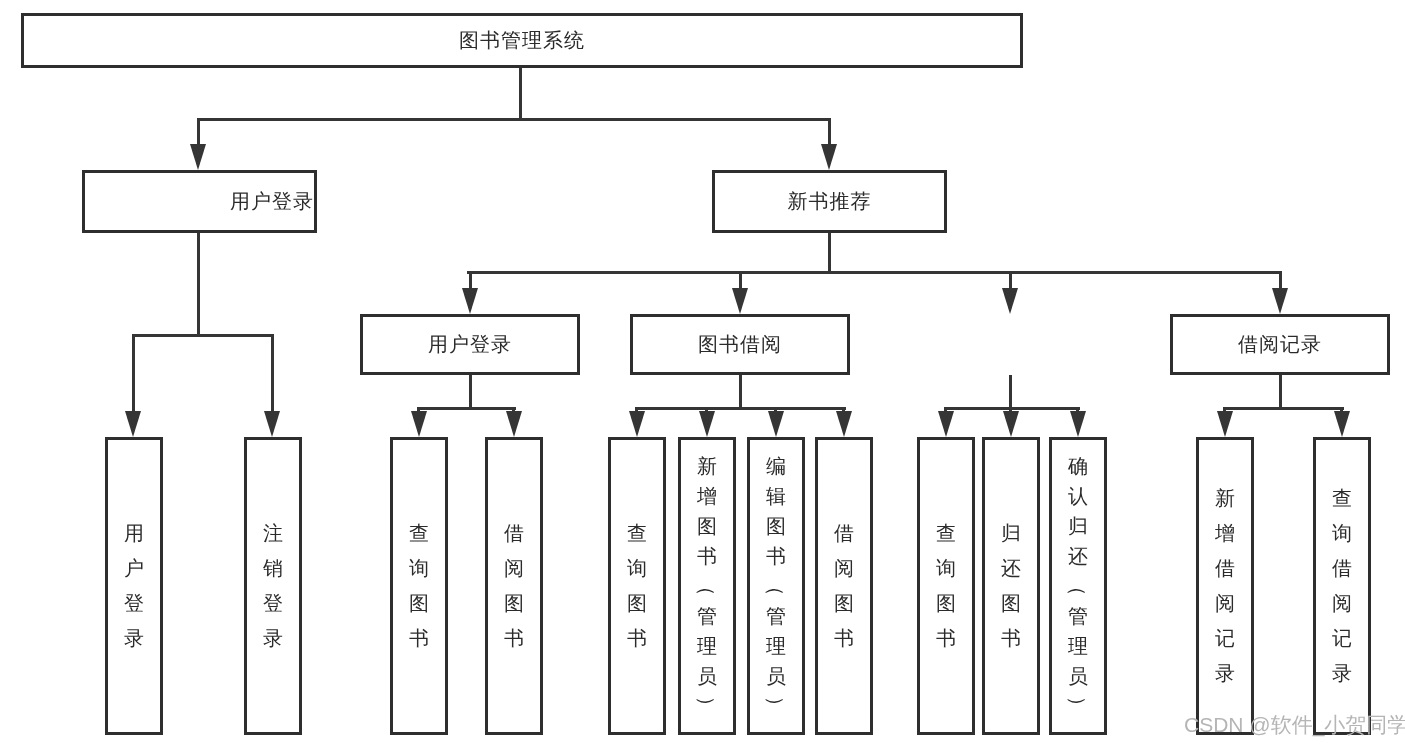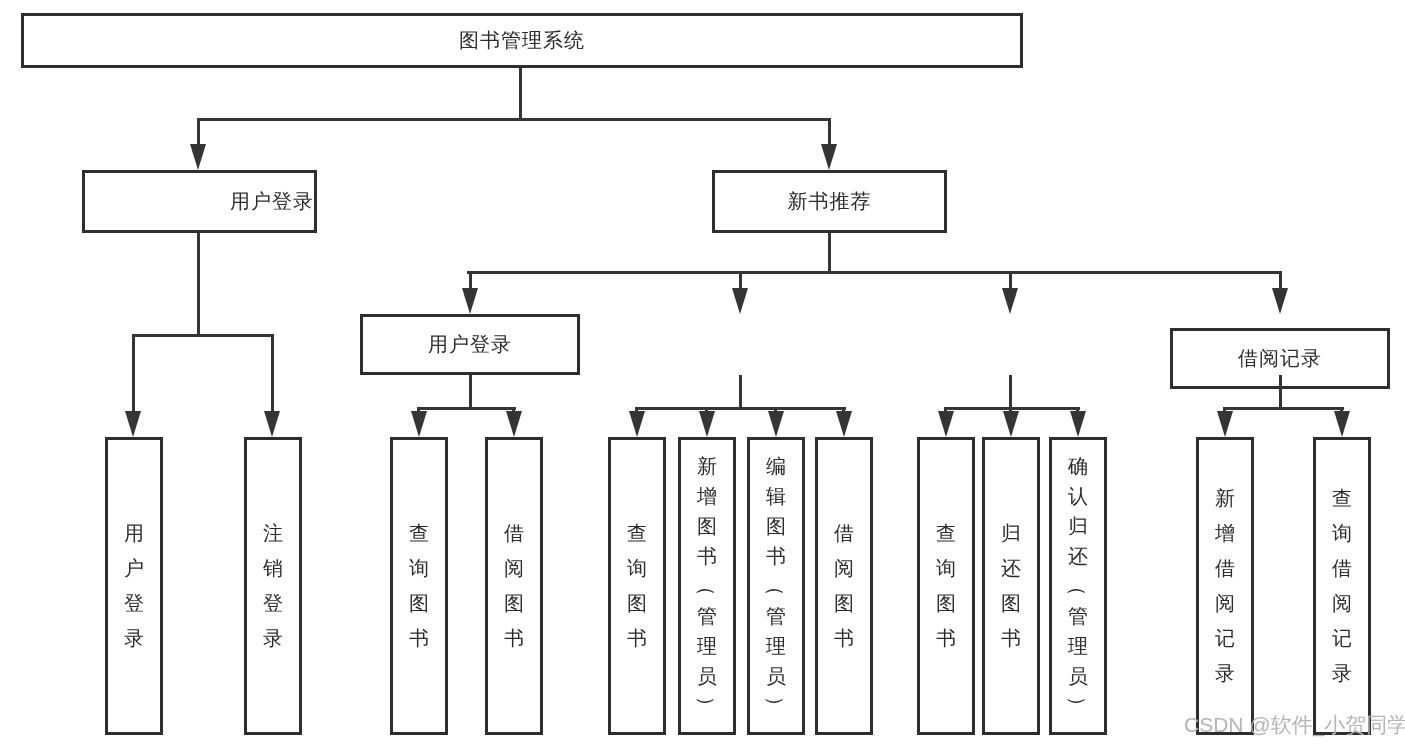--- a/index.html
+++ b/index.html
@@ -87,21 +87,24 @@
   <div class="line v" style="left:739px;top:271px;height:22px;"></div>
   <div class="arrow" style="left:732px;top:288px;"></div>
   <div class="line v" style="left:1009px;top:271px;height:22px;"></div>
   <div class="arrow" style="left:1002px;top:288px;"></div>
   <div class="line v" style="left:1279px;top:271px;height:22px;"></div>
   <div class="arrow" style="left:1272px;top:288px;"></div>
 
   <div class="box" style="left:360px;top:314px;width:220px;height:61px;">
     <span class="hlabel">用户登录</span>
   </div>
-  <div class="box" style="left:1170px;top:328px;width:220px;height:61px;">
+  <div class="box" style="left:630px;top:314px;width:220px;height:61px;">
+    <span class="hlabel">图书借阅</span>
+  </div>
+  <div class="box" style="left:1170px;top:314px;width:220px;height:61px;">
     <span class="hlabel">借阅记录</span>
   </div>
 
   <div class="line v" style="left:469px;top:375px;height:35px;"></div>
   <div class="line h" style="left:417px;top:407px;width:99px;"></div>
   <div class="line v" style="left:417px;top:407px;height:8px;"></div>
   <div class="arrow" style="left:411px;top:411px;"></div>
   <div class="line v" style="left:512px;top:407px;height:8px;"></div>
   <div class="arrow" style="left:506px;top:411px;"></div>
 

